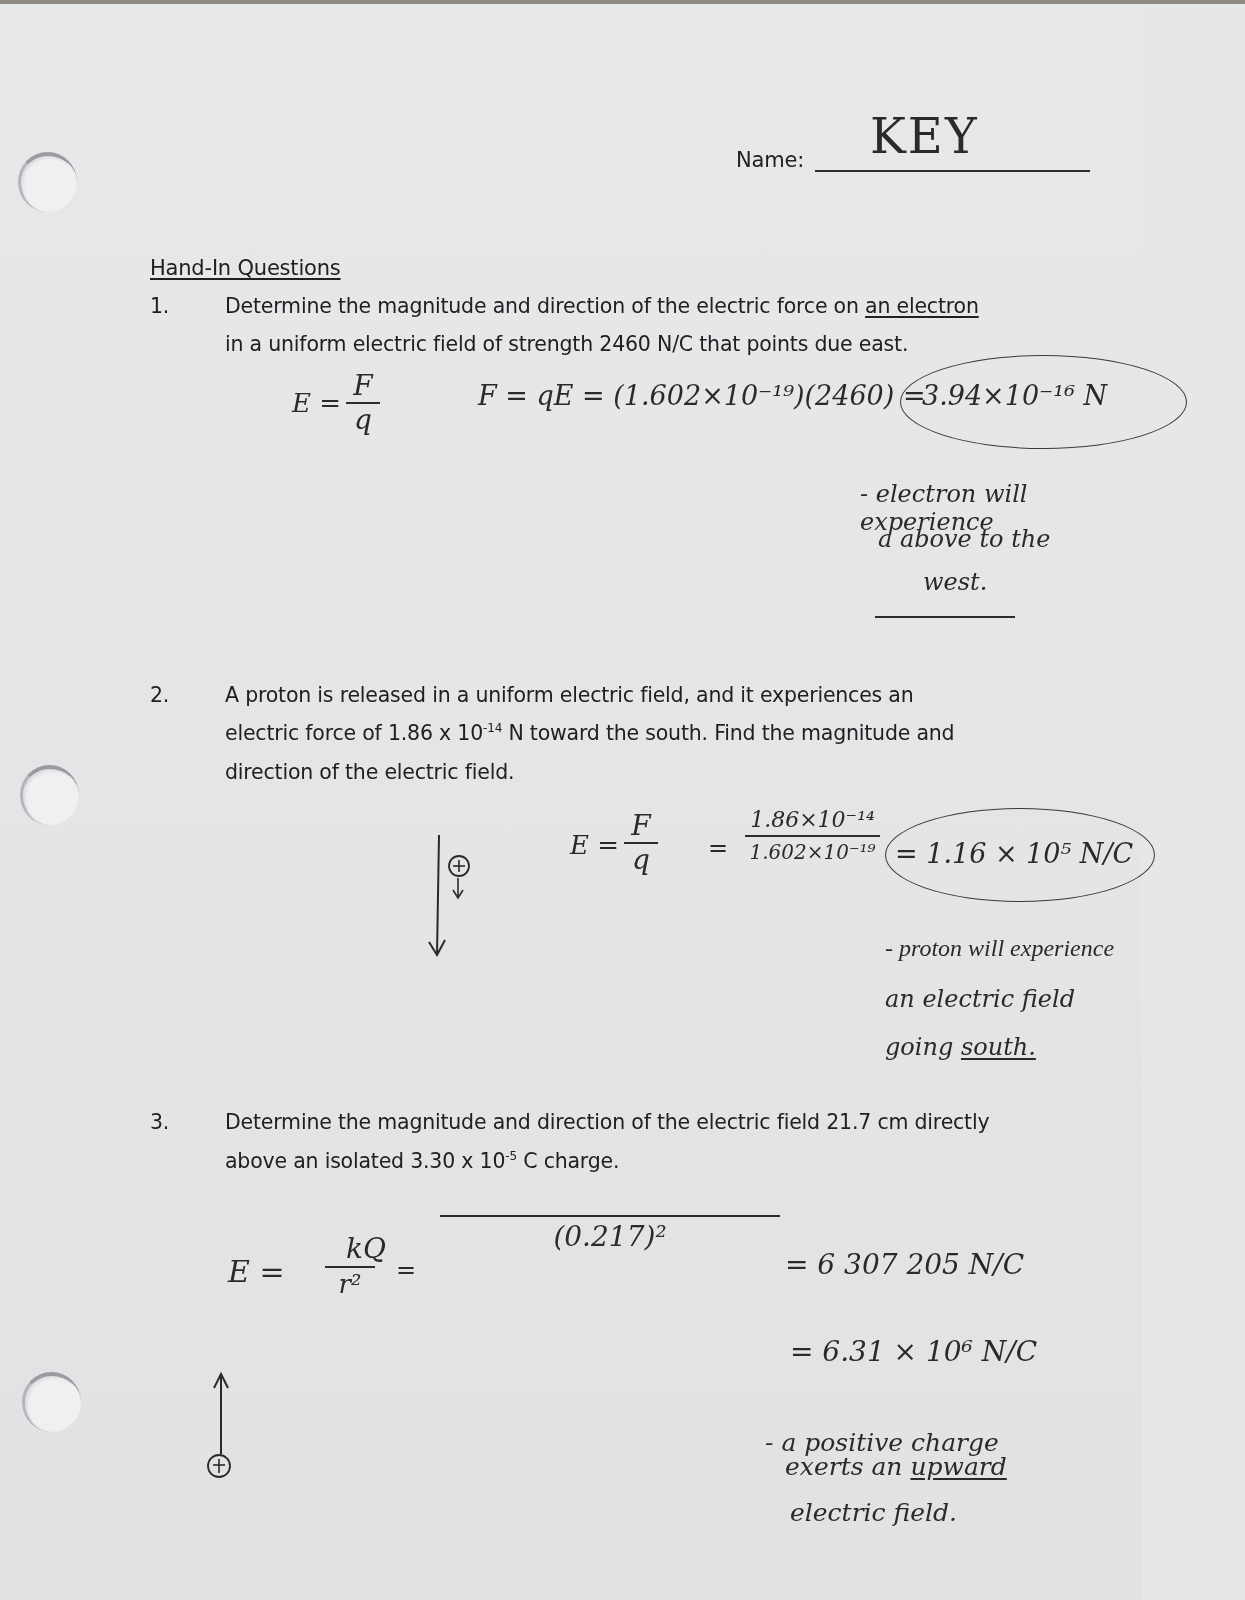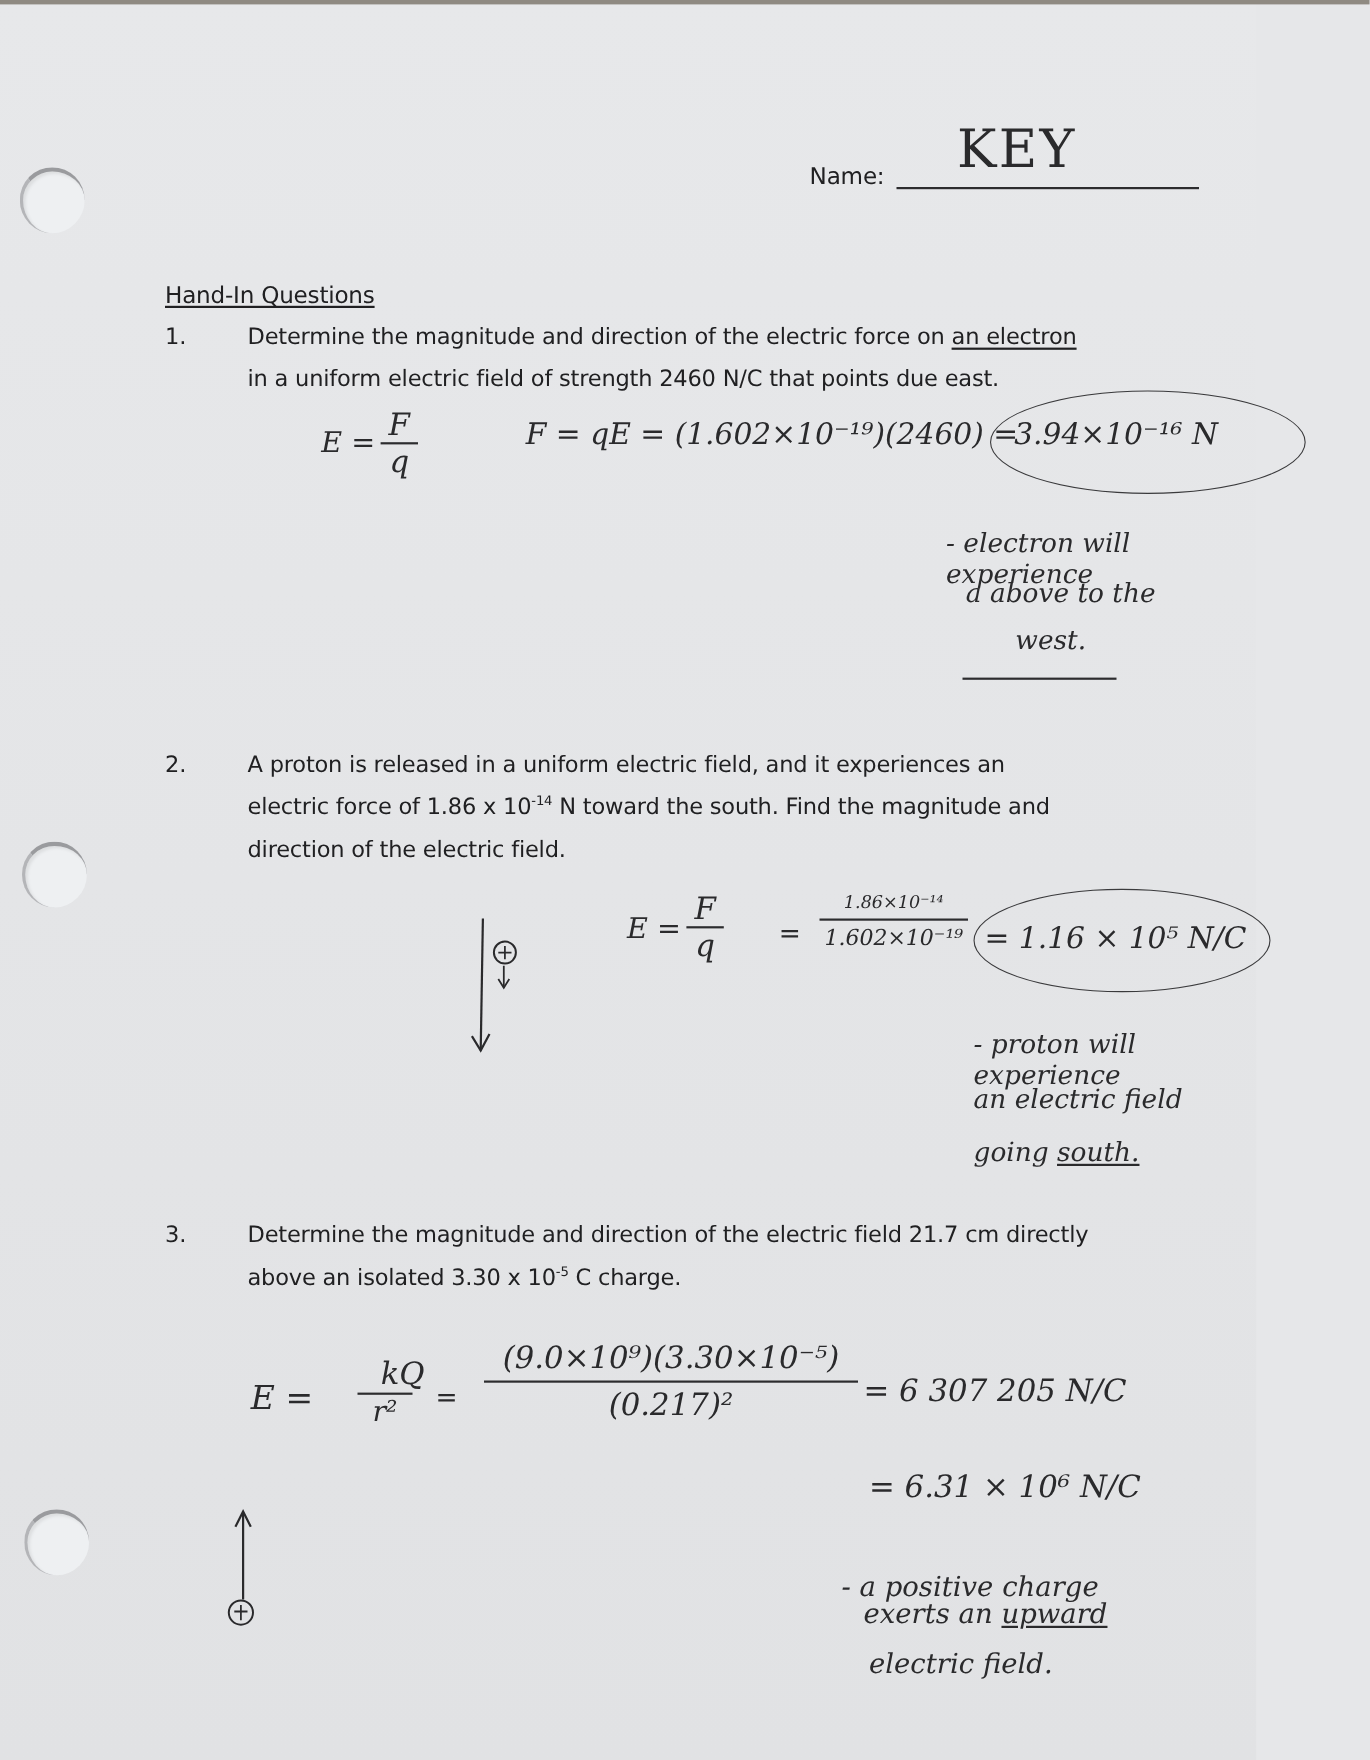--- a/index.html
+++ b/index.html
@@ -73,47 +73,46 @@
         <polyline points="28,60 33,68 38,60" fill="none" stroke="#2a2a2c" stroke-width="1.6"></polyline>
       </svg>
       <div class="abs hand" style="left:570px;top:830px;font-size:26px;">E =</div>
       <div class="frac" style="left:624px;top:810px;width:34px;">
         <span class="hand" style="font-size:28px;line-height:32px;">F</span>
         <span class="bar"></span>
         <span class="hand" style="font-size:28px;line-height:32px;">q</span>
       </div>
       <div class="abs hand" style="left:708px;top:834px;font-size:24px;">=</div>
       <div class="frac" style="left:745px;top:805px;width:135px;">
-        <span class="hand" style="font-size:16px;line-height:30px;text-align:right;">1.86×10⁻¹⁴</span>
+        <span class="hand" style="font-size:22px;line-height:30px;text-align:right;">1.86×10⁻¹⁴</span>
         <span class="bar"></span>
         <span class="hand" style="font-size:20px;line-height:30px;">1.602×10⁻¹⁹</span>
       </div>
       <div class="ellipse" style="left:885px;top:808px;width:268px;height:92px;"></div>
       <div class="abs hand" style="left:895px;top:838px;font-size:27px;">= 1.16 × 10⁵ N/C</div>
-      <div class="abs hand" style="left:885px;top:935px;font-size:24px;">- proton will experience</div>
+      <div class="abs hand" style="left:885px;top:935px;font-size:24px;font-family:Liberation Serif, serif;">- proton will experience</div>
       <div class="abs hand" style="left:885px;top:985px;font-size:24px;">an electric field</div>
       <div class="abs hand" style="left:885px;top:1033px;font-size:24px;"><span>going </span><span class="u">south.</span></div>
     </div>
   </div>
 
   <div>
     <div class="abs print" style="left:150px;top:1110px;">3.</div>
     <div class="abs print" style="left:225px;top:1110px;">Determine the magnitude and direction of the electric field 21.7 cm directly</div>
     <div class="abs print" style="left:225px;top:1149px;"><span>above an isolated 3.30 x 10</span><span class="sup">-5</span><span> C charge.</span></div>
 
     <div>
       <div class="abs hand" style="left:228px;top:1254px;font-size:30px;">E =</div>
       <div class="frac" style="left:325px;top:1232px;width:50px;">
         <span class="hand" style="font-size:28px;line-height:34px;margin-left:32px;">kQ</span>
         <span class="bar"></span>
         <span class="hand" style="font-size:26px;line-height:32px;">r²</span>
       </div>
       <div class="abs hand" style="left:396px;top:1256px;font-size:24px;">=</div>
       <div class="frac" style="left:440px;top:1215px;width:340px;">
-        <span class="hand" style="font-size:28px;line-height:40px;">(9.0×10⁹)(3.30×10⁻⁵)</span>
         <span class="bar"></span>
         <span class="hand" style="font-size:28px;line-height:40px;">(0.217)²</span>
       </div>
       <div class="abs hand" style="left:785px;top:1248px;font-size:28px;">= 6 307 205 N/C</div>
       <div class="abs hand" style="left:790px;top:1335px;font-size:28px;">= 6.31 × 10⁶ N/C</div>
 
       <svg class="abs" style="left:195px;top:1370px;" width="50" height="110">
         <line x1="26" y1="6" x2="26" y2="84" stroke="#2a2a2c" stroke-width="2"></line>
         <polyline points="19,18 26,4 33,18" fill="none" stroke="#2a2a2c" stroke-width="2"></polyline>
         <circle cx="24" cy="96" r="11" fill="none" stroke="#2a2a2c" stroke-width="1.8"></circle>

